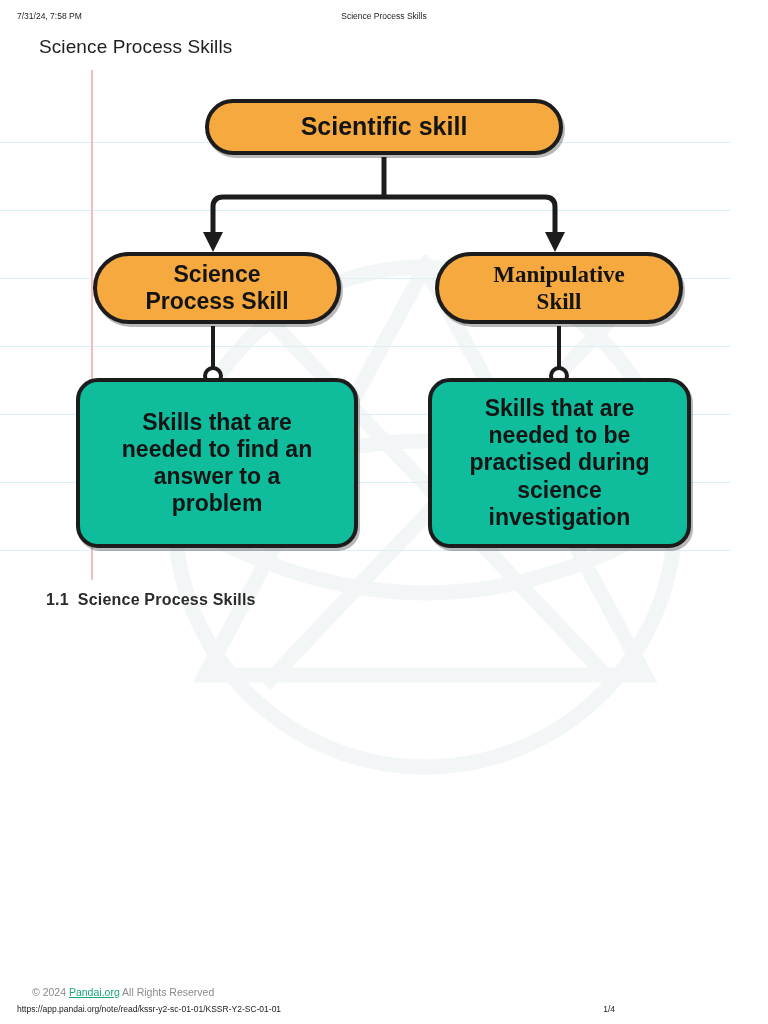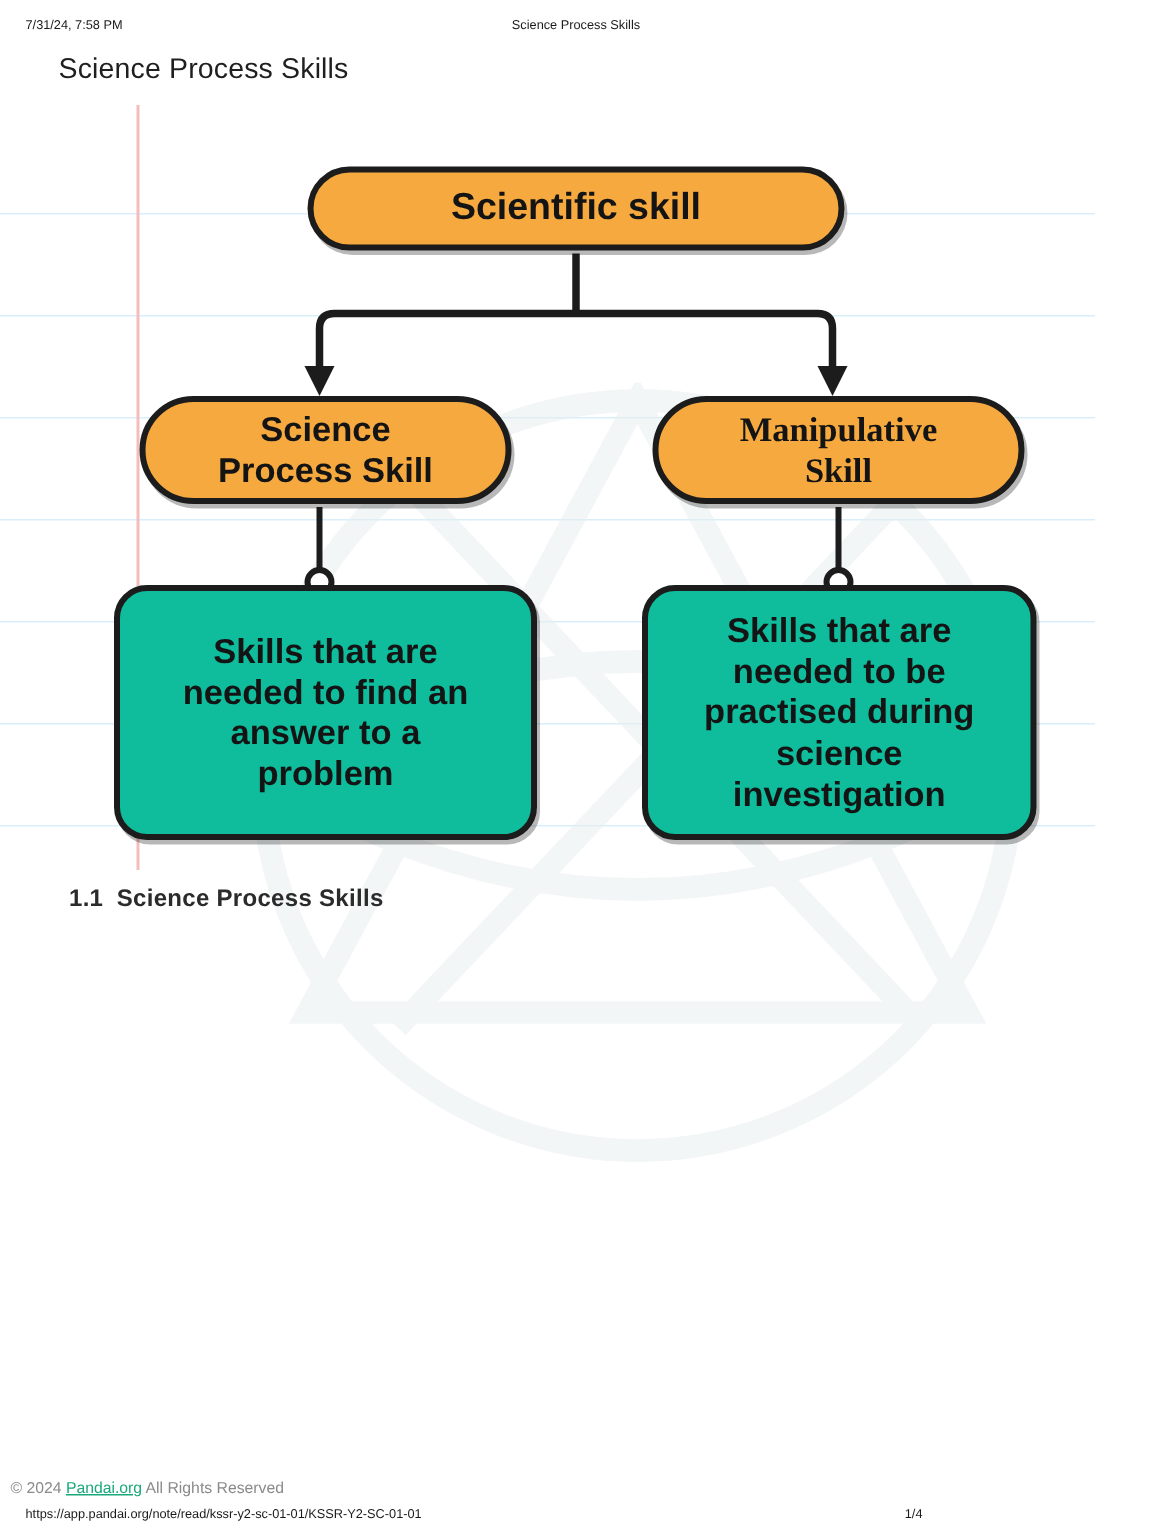--- a/index.html
+++ b/index.html
@@ -91,21 +91,20 @@
     pointer-events: none;
   }
 
   
   .chart {
     position: absolute;
     left: 0;
     top: 0;
     width: 768px;
     height: 600px;
-    margin-top: 12px;
   }
   .connector-svg {
     position: absolute;
     left: 0;
     top: 0;
     width: 768px;
     height: 600px;
     pointer-events: none;
   }
 
@@ -181,21 +180,21 @@
     font-weight: 700;
     color: #2b2b2b;
     letter-spacing: 0.2px;
     white-space: nowrap;
   }
   .section-heading .sh-num { margin-right: 9px; }
 
   
   .copyright {
     position: absolute;
-    left: 7px;
+    left: 32px;
     top: 986px;
     font-size: 10.5px;
     color: #8a8a8a;
     white-space: nowrap;
   }
   .copyright .brand {
     color: #1aa87a;
     text-decoration: underline;
   }
   .print-footer {

